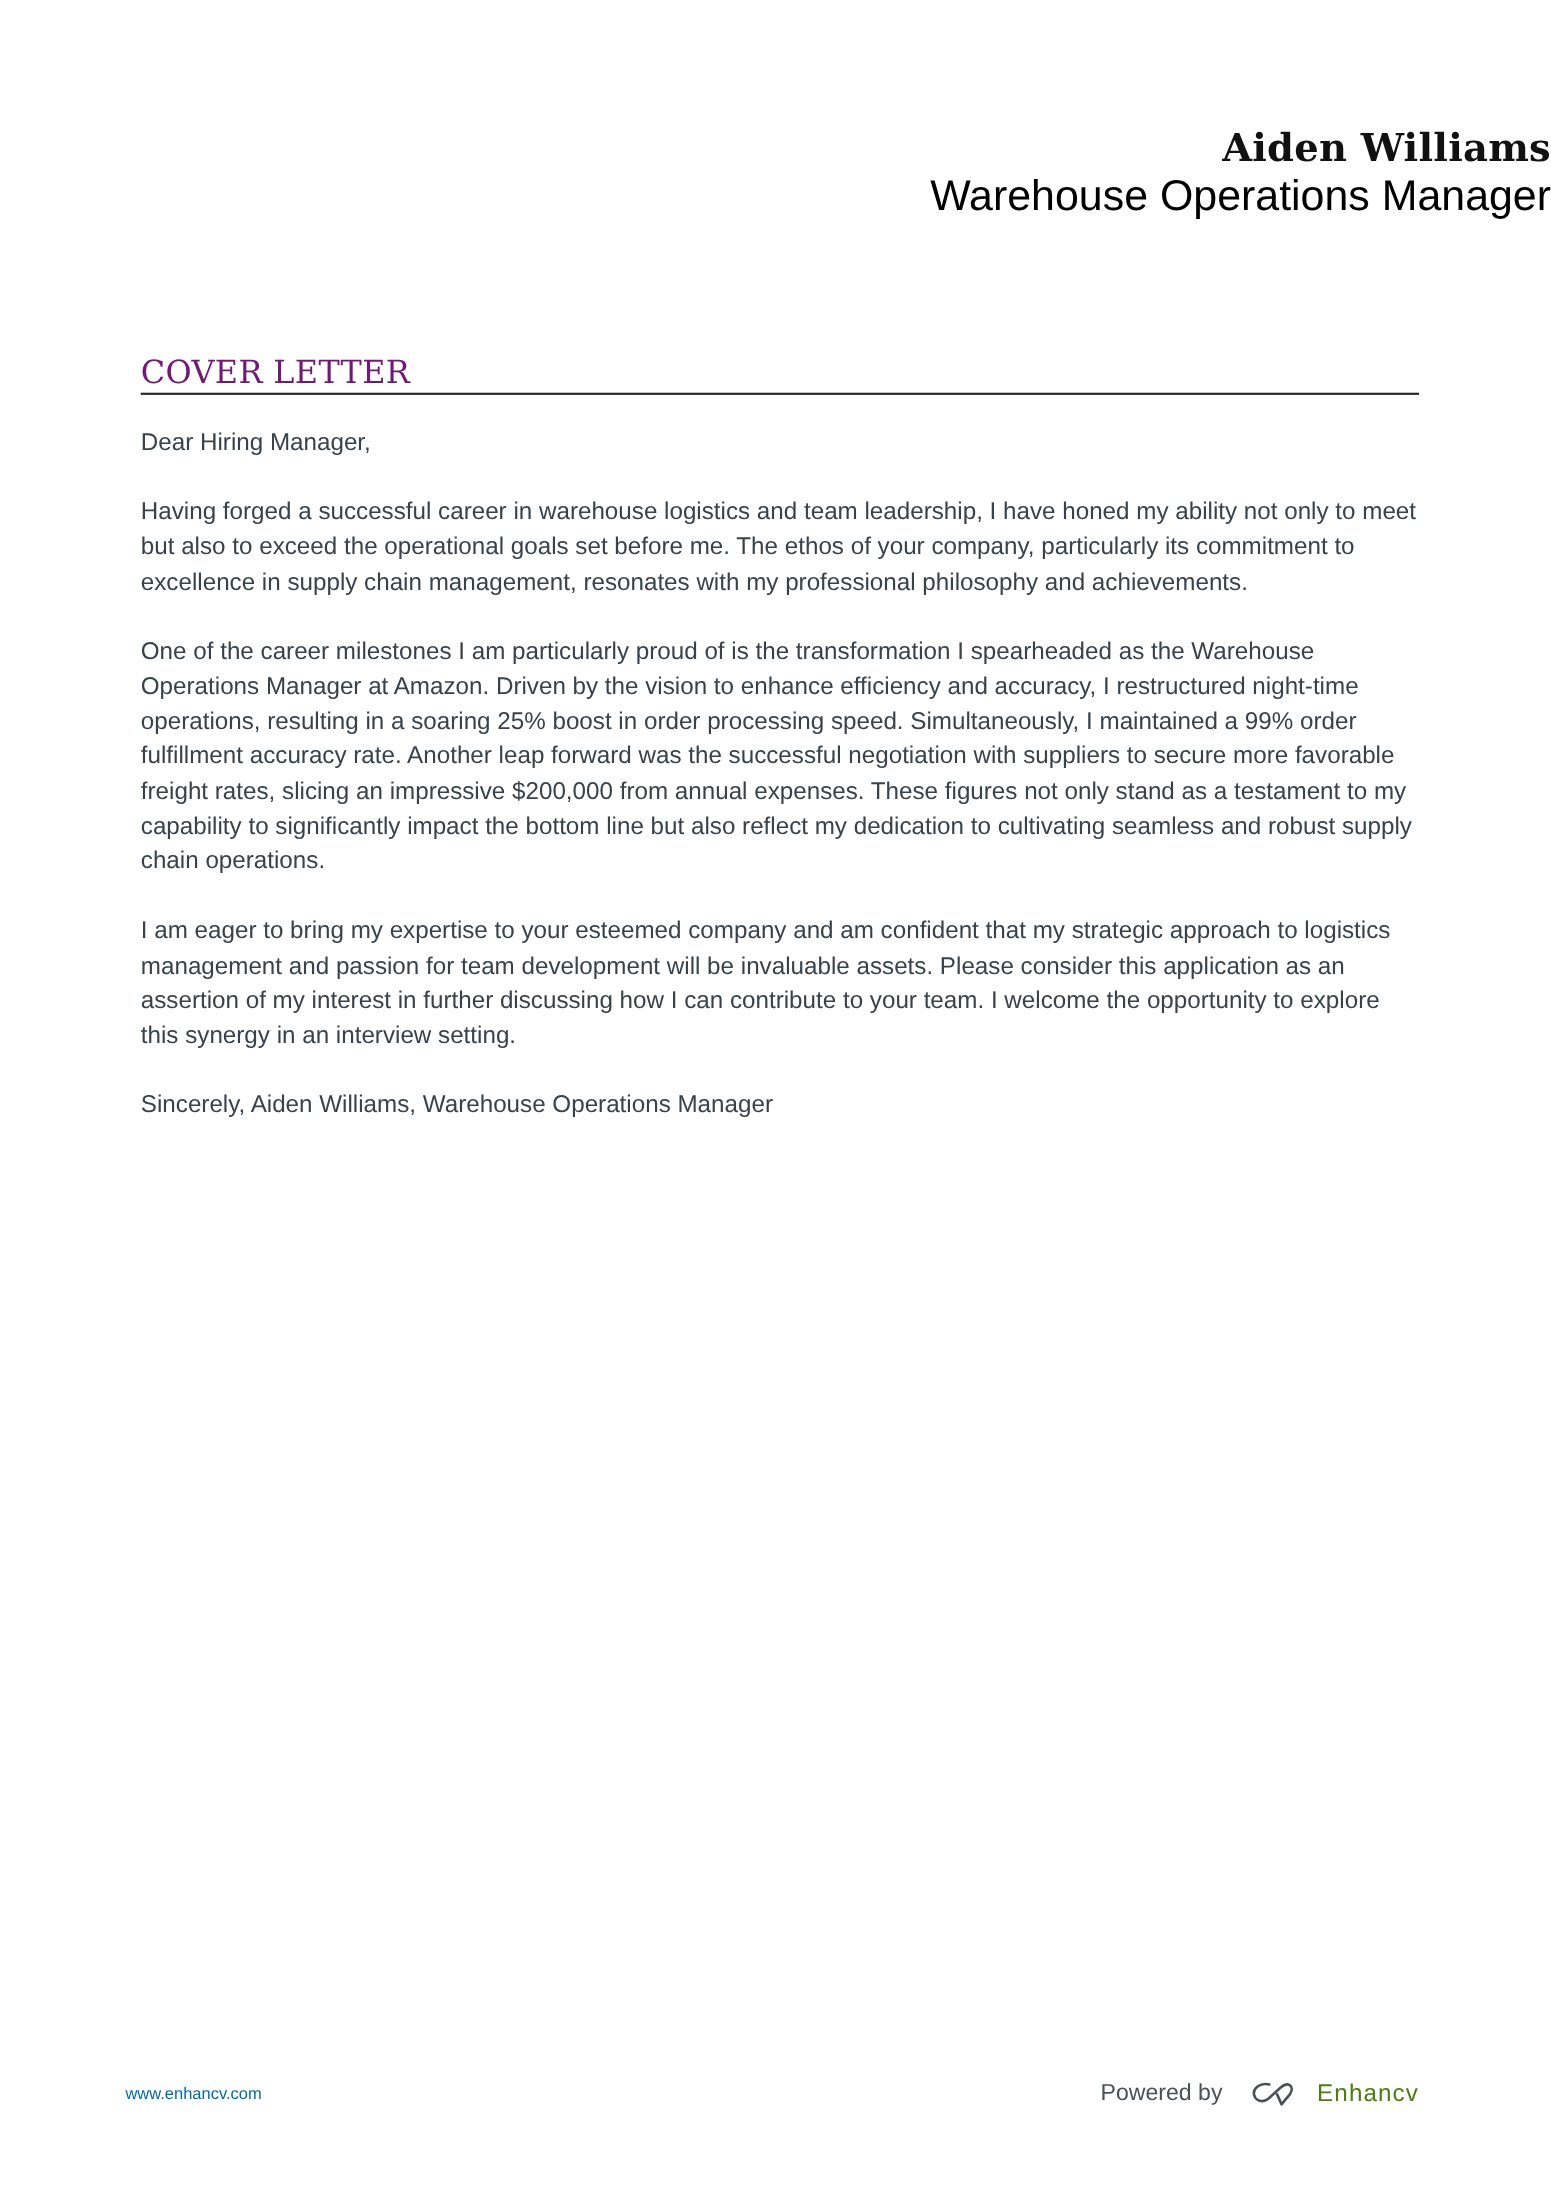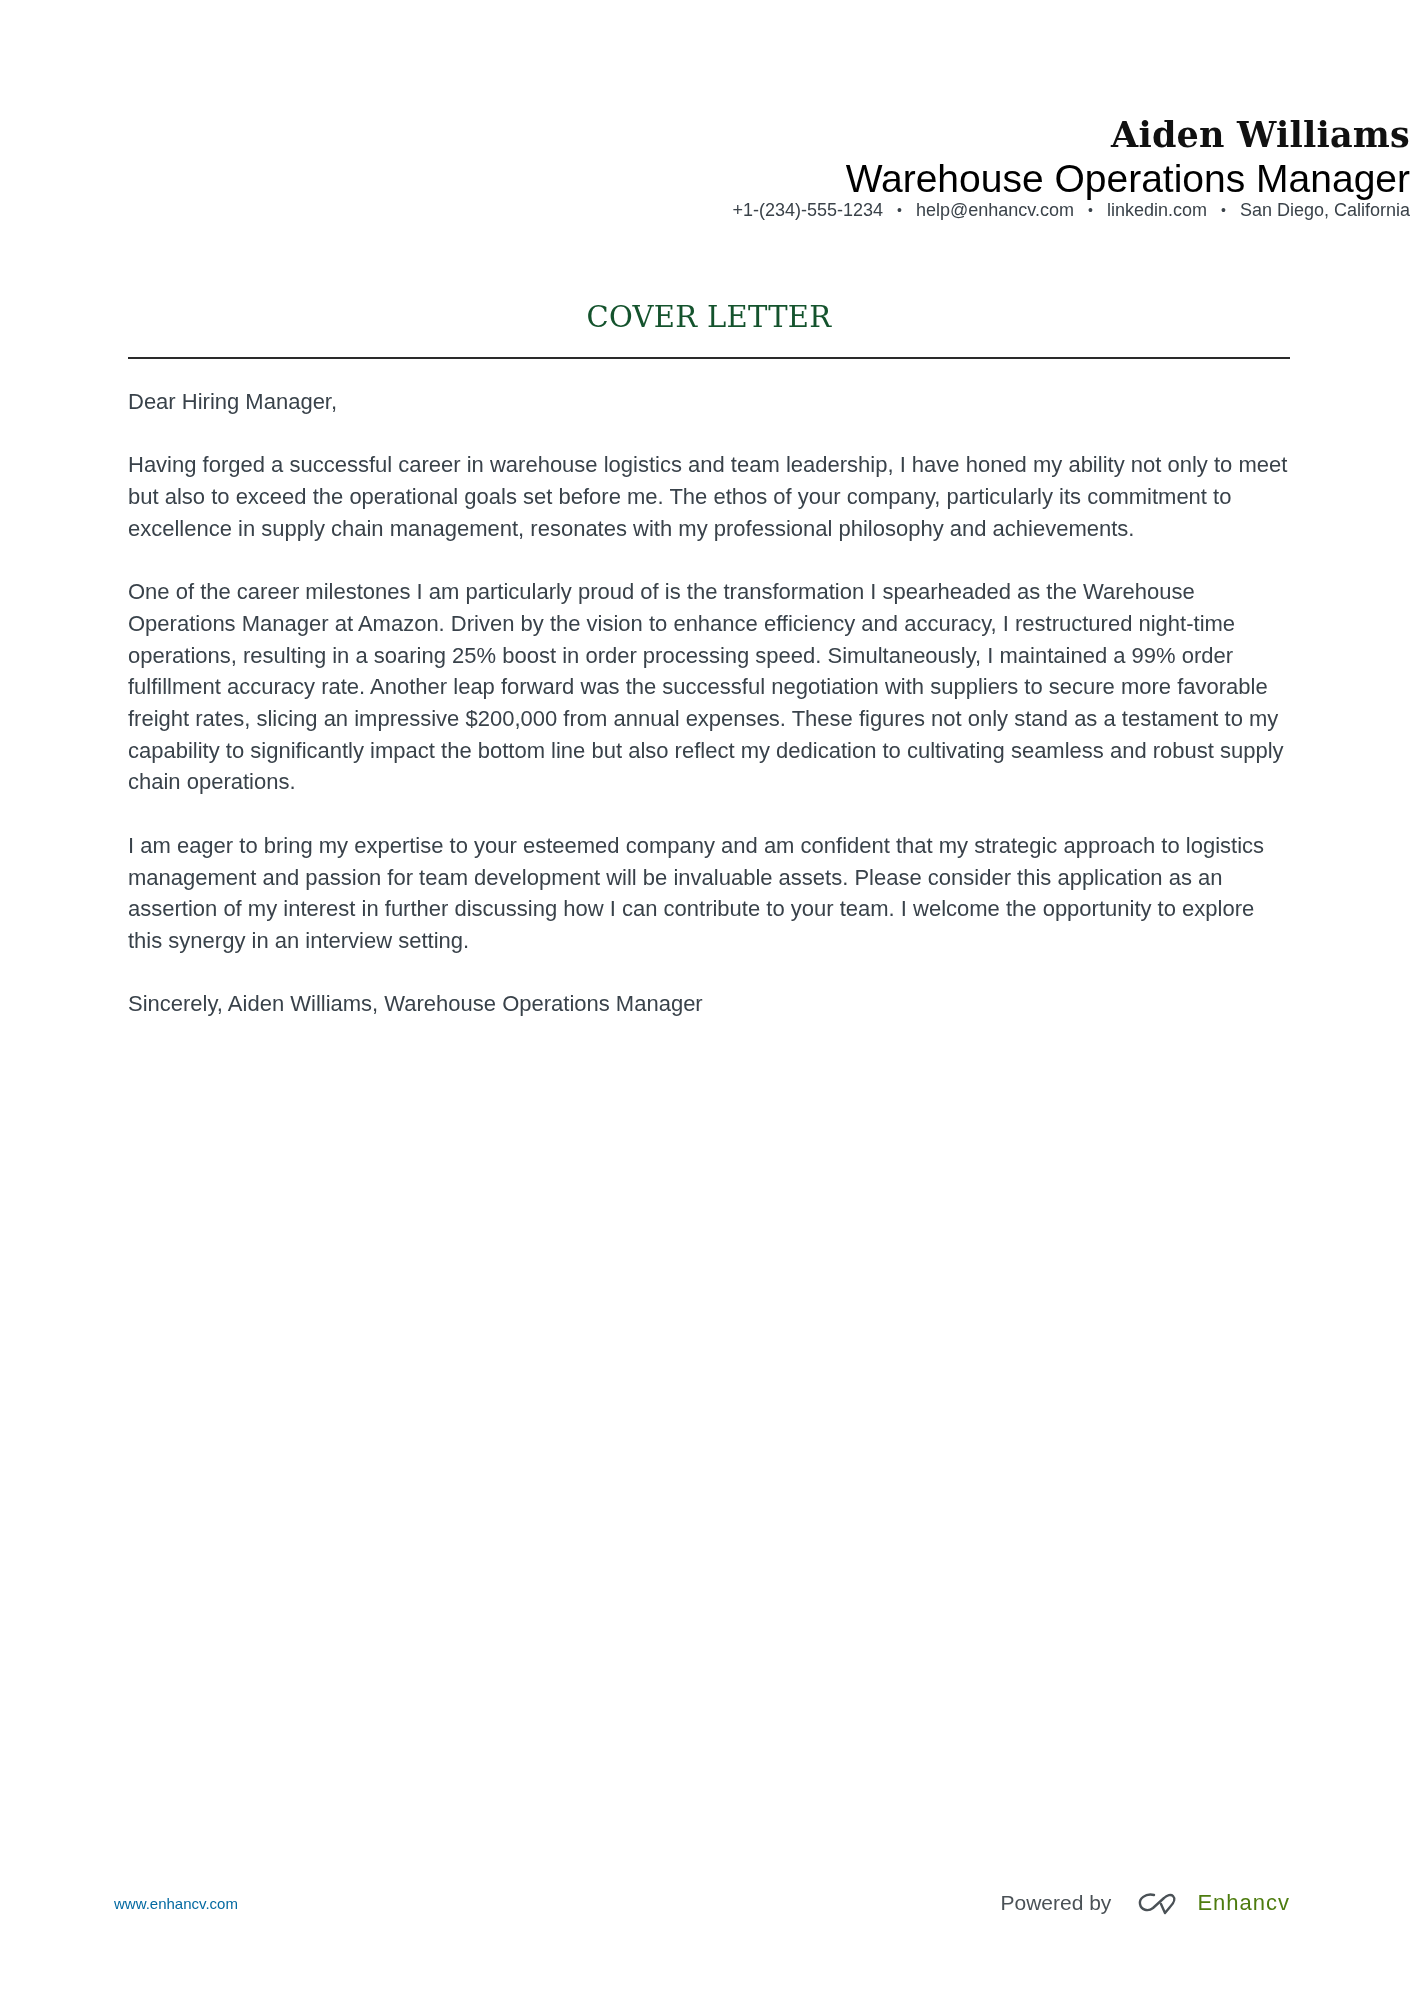--- a/index.html
+++ b/index.html
@@ -16,23 +16,23 @@
       font-family: Liberation Sans, sans-serif;
       font-size: 39px; color: #000000; line-height: 38px; margin-top: 2px;
     }
     .contacts {
       font-family: "Liberation Sans", "DejaVu Sans", sans-serif;
       font-size: 18px; color: #3a4249; line-height: 24px; margin-top: 0px;
     }
     .contacts .sep { display: inline-block; margin: 0 14px; font-size: 14px; position: relative; top: -1px; }
 
     .section-title {
-      position: absolute; left: 128px; width: 1162px; top: 297px; text-align: center;
+      position: absolute; left: 128px; width: 1162px; top: 318px; text-align: left;
       font-family: "DejaVu Serif", "Liberation Serif", serif;
-      font-size: 29px; color: #14532d; line-height: 40px;
+      font-size: 29px; color: #701a75; line-height: 40px;
       letter-spacing: 0.3px;
     }
     .rule { position: absolute; left: 128px; width: 1162px; top: 357px; height: 2px; background: #2a2a2a; }
 
     .body {
       position: absolute; left: 128px; width: 1162px; top: 386px;
       font-family: "Liberation Sans", "DejaVu Sans", sans-serif;
       font-size: 22px; line-height: 31.7px; color: #39424a;
     }
     .body p { margin: 0 0 31.7px 0; }
@@ -53,23 +53,20 @@
     .logo-text { font-size: 22px; letter-spacing: 1px; color: #4d7c0f; }
   </style>
 </head>
 <body>
 
 <div class="page">
 
   <div class="header">
     <div class="name">Aiden Williams</div>
     <div class="title">Warehouse Operations Manager</div>
-    <div class="contacts">
-      <span>+1-(234)-555-1234</span><span class="sep">•</span><span>help@enhancv.com</span><span class="sep">•</span><span>linkedin.com</span><span class="sep">•</span><span>San Diego, California</span>
-    </div>
   </div>
 
   <div class="section-title">COVER LETTER</div>
   <div class="rule"></div>
 
   <div class="body">
     <p>Dear Hiring Manager,</p>
     <p>Having forged a successful career in warehouse logistics and team leadership, I have honed my ability not only to meet but also to exceed the operational goals set before me. The ethos of your company, particularly its commitment to excellence in supply chain management, resonates with my professional philosophy and achievements.</p>
     <p>One of the career milestones I am particularly proud of is the transformation I spearheaded as the Warehouse Operations Manager at Amazon. Driven by the vision to enhance efficiency and accuracy, I restructured night-time operations, resulting in a soaring 25% boost in order processing speed. Simultaneously, I maintained a 99% order fulfillment accuracy rate. Another leap forward was the successful negotiation with suppliers to secure more favorable freight rates, slicing an impressive $200,000 from annual expenses. These figures not only stand as a testament to my capability to significantly impact the bottom line but also reflect my dedication to cultivating seamless and robust supply chain operations.</p>
     <p>I am eager to bring my expertise to your esteemed company and am confident that my strategic approach to logistics management and passion for team development will be invaluable assets. Please consider this application as an assertion of my interest in further discussing how I can contribute to your team. I welcome the opportunity to explore this synergy in an interview setting.</p>

